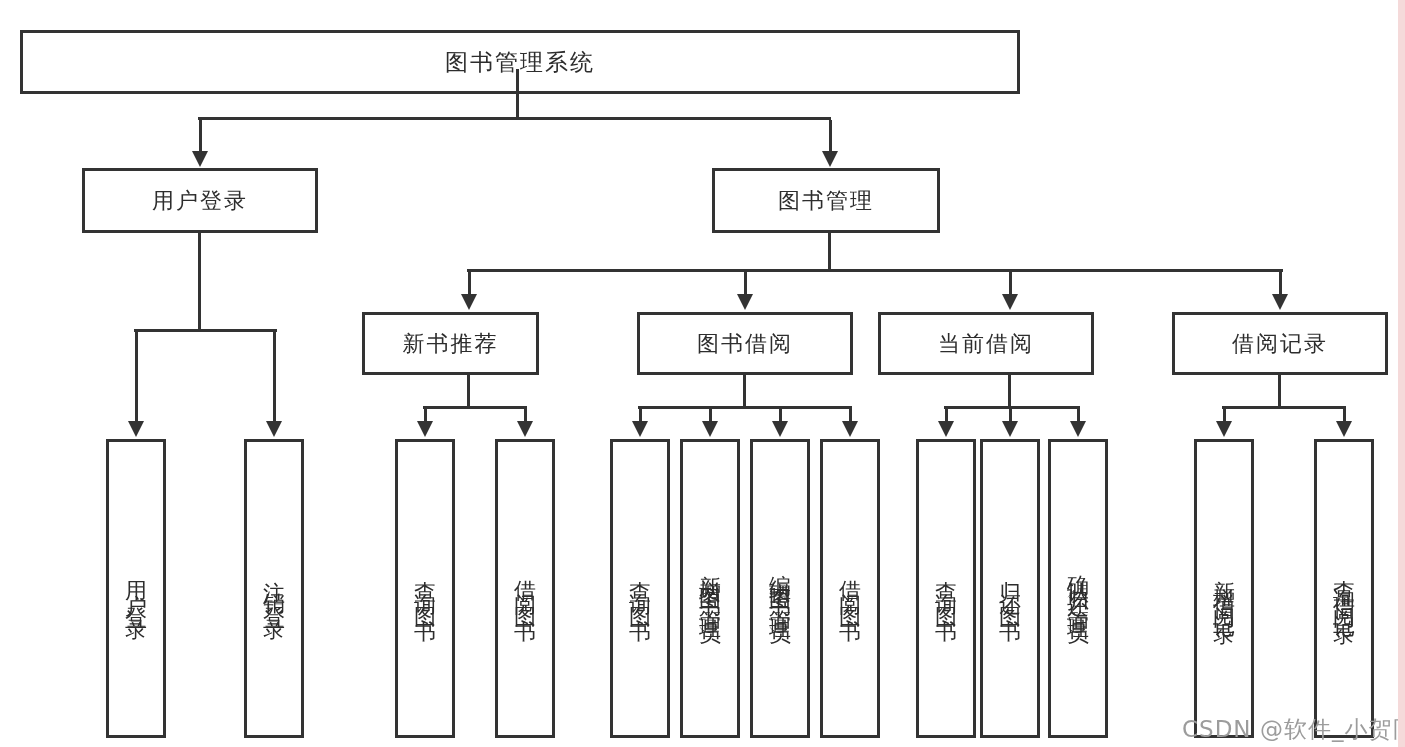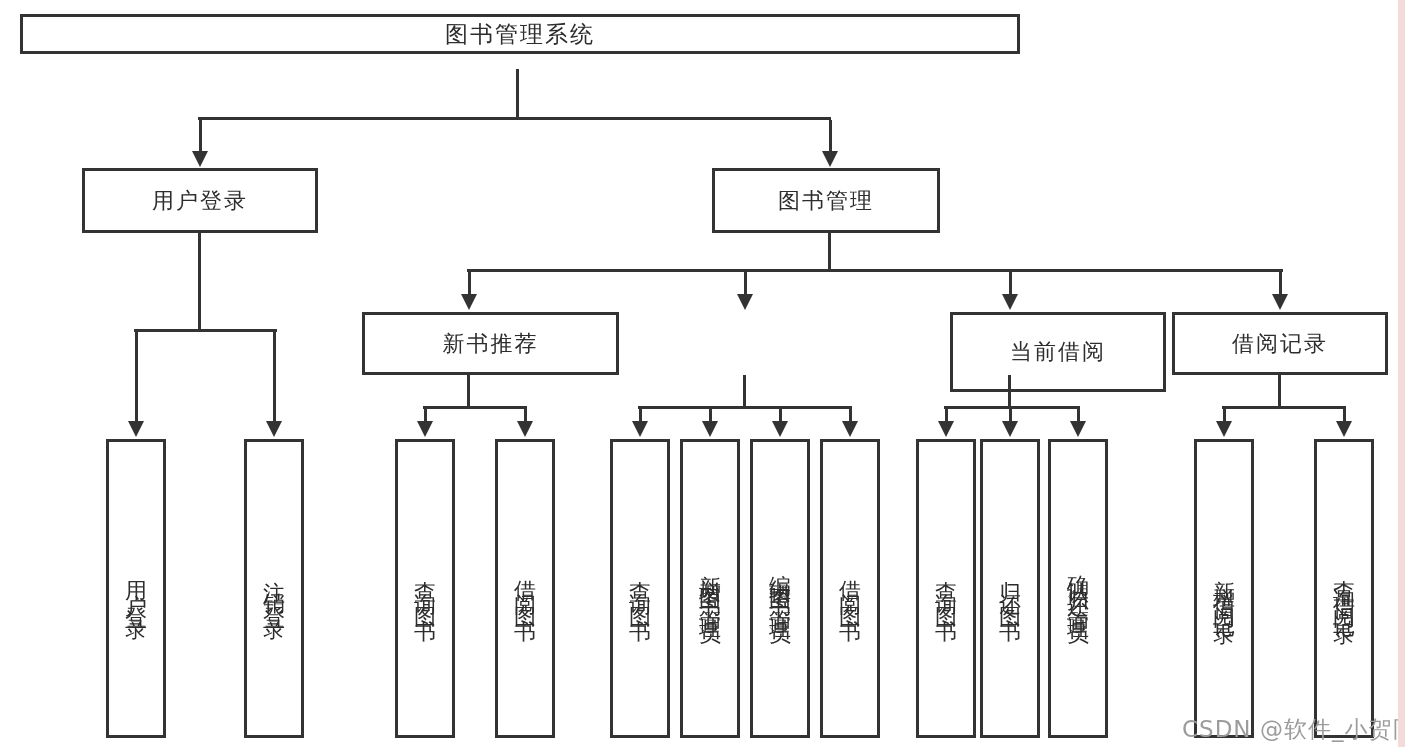--- a/index.html
+++ b/index.html
@@ -51,21 +51,21 @@
   .right-strip{
     position:absolute;right:0;top:0;width:7px;height:747px;
     background:var(--right-strip);z-index:6;
   }
 </style>
 </head>
 <body>
 
 <div id="canvas">
 
-  <div class="box" style="left:20px;top:14px;width:1000px;height:40px">
+  <div class="box" style="left:20px;top:30px;width:1000px;height:64px">
     <span class="hlabel root-label">图书管理系统</span>
   </div>
 
   <div class="vline" style="left:516px;top:69px;height:50px"></div>
   <div class="hline" style="left:198px;top:117px;width:633px"></div>
   <div class="darr" style="left:192px;top:120px;height:47px"></div>
   <div class="darr" style="left:822px;top:120px;height:47px"></div>
 
   <div class="box" style="left:82px;top:168px;width:236px;height:65px">
     <span class="hlabel">用户登录</span>
@@ -79,24 +79,27 @@
   <div class="darr" style="left:128px;top:332px;height:105px"></div>
   <div class="darr" style="left:266px;top:332px;height:105px"></div>
 
   <div class="vline" style="left:828px;top:233px;height:39px"></div>
   <div class="hline" style="left:467px;top:269px;width:816px"></div>
   <div class="darr" style="left:461px;top:272px;height:38px"></div>
   <div class="darr" style="left:737px;top:272px;height:38px"></div>
   <div class="darr" style="left:1002px;top:272px;height:38px"></div>
   <div class="darr" style="left:1272px;top:272px;height:38px"></div>
 
-  <div class="box" style="left:362px;top:312px;width:257px;height:63px">
+  <div class="box" style="left:362px;top:312px;width:177px;height:63px">
     <span class="hlabel">新书推荐</span>
   </div>
-  <div class="box" style="left:950px;top:312px;width:216px;height:80px">
+  <div class="box" style="left:637px;top:312px;width:216px;height:63px">
+    <span class="hlabel">图书借阅</span>
+  </div>
+  <div class="box" style="left:878px;top:312px;width:216px;height:63px">
     <span class="hlabel">当前借阅</span>
   </div>
   <div class="box" style="left:1172px;top:312px;width:216px;height:63px">
     <span class="hlabel">借阅记录</span>
   </div>
 
   <div class="vline" style="left:467px;top:375px;height:33px"></div>
   <div class="hline" style="left:423px;top:406px;width:104px"></div>
   <div class="darr" style="left:417px;top:409px;height:28px"></div>
   <div class="darr" style="left:517px;top:409px;height:28px"></div>

